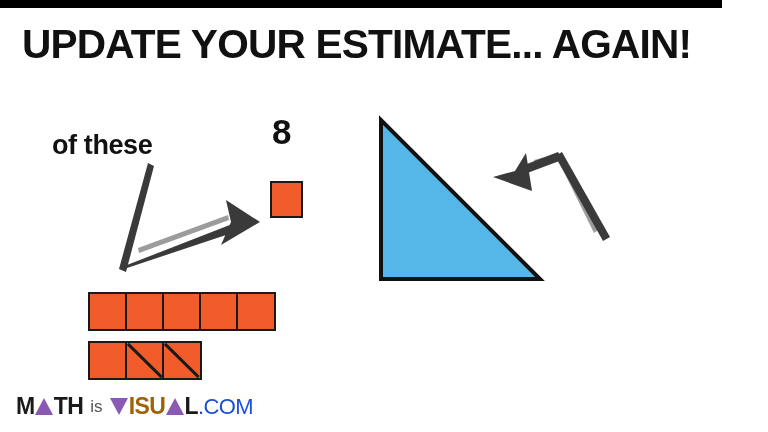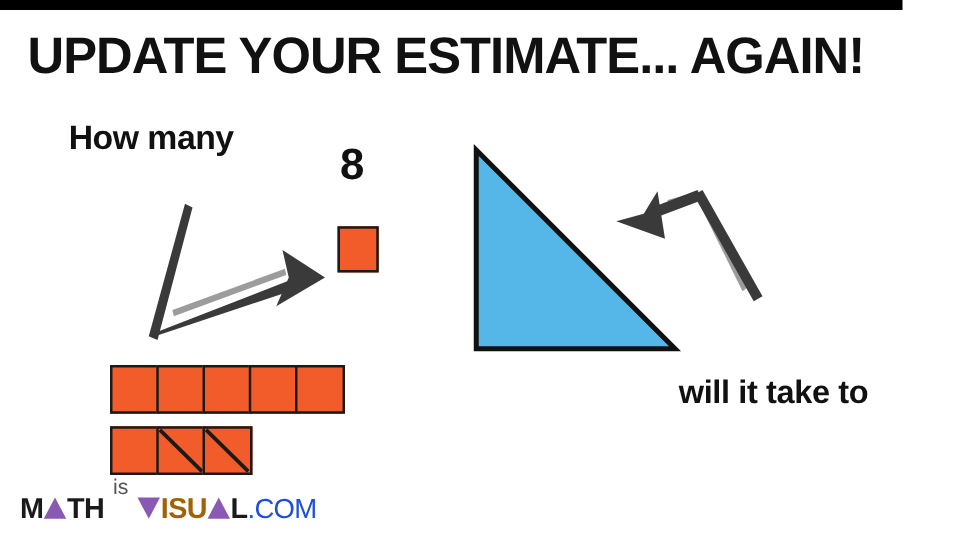--- a/index.html
+++ b/index.html
@@ -152,21 +152,21 @@
     letter-spacing: -0.5px;
     color: #1a1a1a;
     display: inline-block;
   }
   .logo-word.purple { color: #a16207; }
   .logo-is {
     font-size: 17px;
     line-height: 20px;
     font-weight: 400;
     color: #555555;
-    margin: 0 7px 18px 7px;
+    margin: 0 7px 1px 7px;
     display: inline-block;
   }
   .logo-dotcom {
     font-size: 22px;
     line-height: 23px;
     font-weight: 400;
     color: #1d4ed8;
     letter-spacing: -0.6px;
     display: inline-block;
   }
@@ -201,21 +201,21 @@
 </style>
 </head>
 <body>
 
 <div id="slide">
 
   <div class="top-bar"></div>
 
   <div class="title">UPDATE YOUR ESTIMATE... AGAIN!</div>
 
-  <div class="q-line q-line-1">How many</div>
+  <div class="q-line q-line-2">of these</div>
   <div class="big-number">8</div>
 
   <div class="unit-square"></div>
 
   <svg class="arrow-svg arrow-left" viewBox="0 0 160 130">
     <g fill="#3A3A3A">
       <path d="M40,3 L46,6 L18,112 L11,109 Z"></path>
       <path d="M13,110 L19,105 L132,61 L133,70 Z"></path>
       <path d="M118,40 L152,62 L113,85 L123,62 Z"></path>
       <path d="M41,5 L45,7 L22,95 L17,93 Z" opacity="0.55"></path>
@@ -230,21 +230,20 @@
   <svg class="arrow-svg arrow-right" viewBox="0 0 125 110">
     <g fill="#3A3A3A">
       <path d="M67,21 L74,17 L122,102 L115,106 Z"></path>
       <path d="M70,17 L74,25 L34,40 L31,32 Z"></path>
       <path d="M38,18 L44,56 L5,42 L27,36 Z"></path>
       <path d="M69,23 L72,27 L110,95 L106,98 Z" opacity="0.5"></path>
       <path d="M46,25 L68,19 L69,24 L47,30 Z" opacity="0.5"></path>
     </g>
   </svg>
 
-  <div class="q-right q-right-1">will it take to</div>
 
   <div class="grid-row grid-row-top">
     <div class="cell"></div>
     <div class="cell"></div>
     <div class="cell"></div>
     <div class="cell"></div>
     <div class="cell"></div>
   </div>
 
   <div class="grid-row grid-row-bottom">

